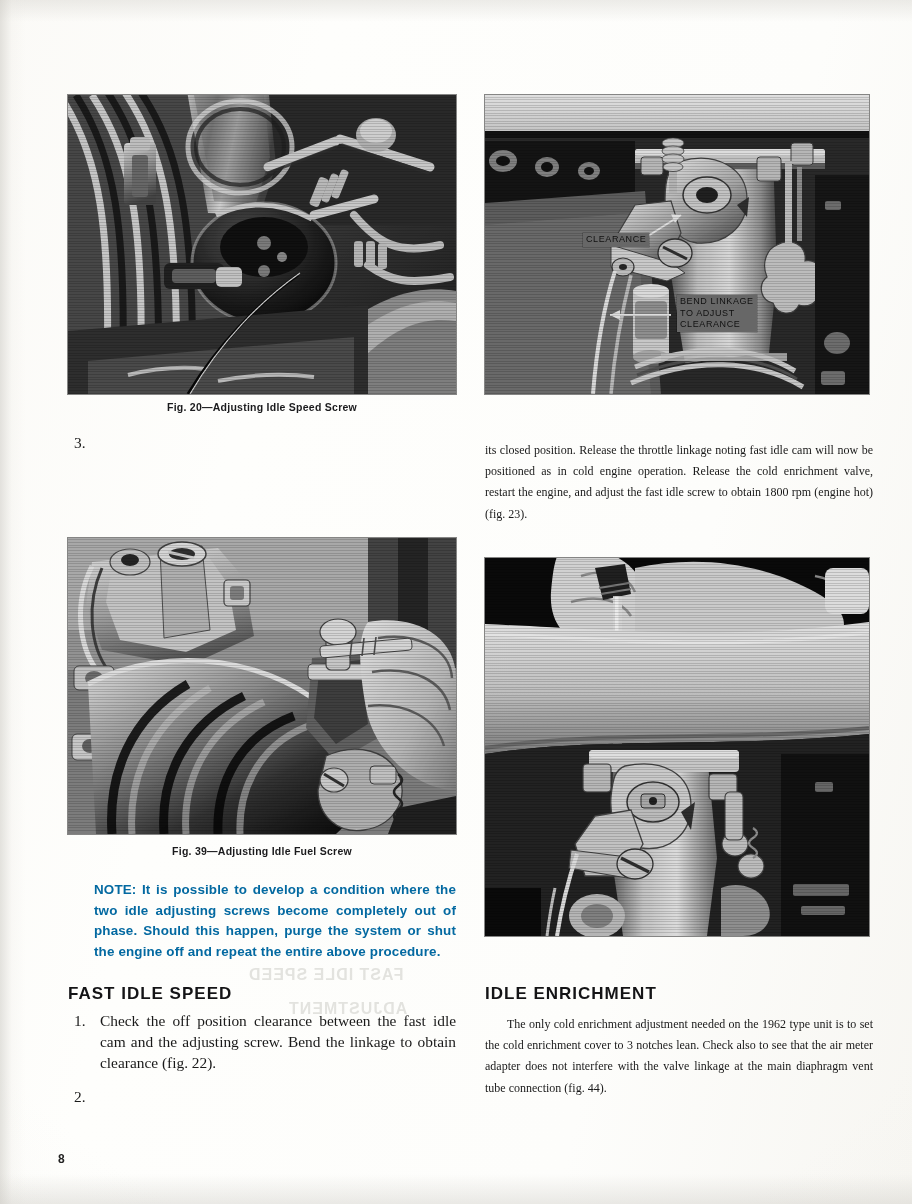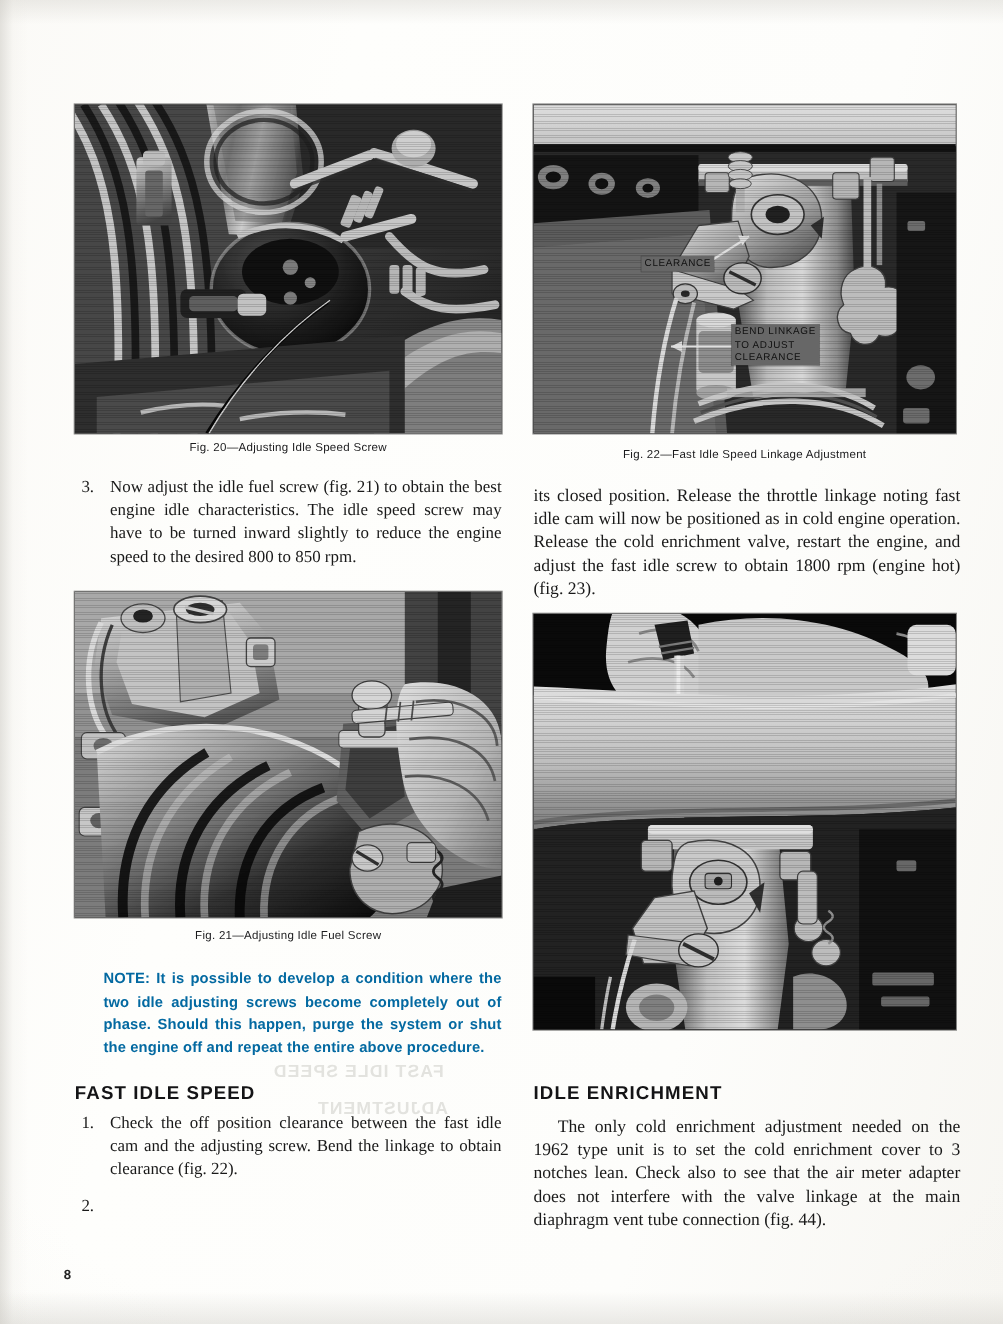--- a/index.html
+++ b/index.html
@@ -80,37 +80,37 @@
     padding: 1px 3px 1.5px 3px;
     white-space: pre-line;
     box-shadow: 0 0 0 0.5px rgba(0,0,0,0.35);
     z-index: 4;
   }
 
   
   .caption {
     position: absolute;
     font-family: "Liberation Sans", sans-serif;
-    font-weight: normal;
+    font-weight: bold;
     font-size: 10.5px;
     letter-spacing: 0.25px;
     color: #1b1b1d;
     text-align: center;
     width: 388px;
   }
 
   
   .colblock {
     position: absolute;
     width: 388px;
     color: #17171a;
   }
   .body-p {
     font-family: "Liberation Serif", serif;
-    font-size: 16px;
+    font-size: 12px;
     line-height: 21.2px;
     text-align: justify;
     text-justify: inter-word;
     margin: 0;
     color: #191919;
   }
   .body-p.indent { text-indent: 22px; }
 
   .numlist {
     list-style: none;
@@ -421,36 +421,34 @@
       <g fill="#f2f2f2">
         <path d="M196 120 L186 119 L190 128 Z"></path>
         <path d="M125 220 L135 215 L135 225 Z"></path>
       </g>
       <g opacity="0.1">
           <rect width="384" height="299" fill="#000"></rect>
         </g>
     </svg>
 
     <div class="callout" style="left:98px; top:138px;">CLEARANCE</div>
-    <div class="callout" style="left:180px; top:200px;">BEND LINKAGE
+    <div class="callout" style="left:192px; top:200px;">BEND LINKAGE
 TO ADJUST
 CLEARANCE</div>
   </div>
 
-  <div class="caption" style="left:483px; top:407px;">Fig. 22—Fast Idle Speed Linkage Adjustment</div>
 
   <div class="colblock" style="left:485px; top:440px;">
     <p class="body-p">its closed position. Release the throttle linkage noting fast idle cam will now be positioned as in cold engine operation. Release the cold enrichment valve, restart the engine, and adjust the fast idle screw to obtain 1800 rpm (engine hot) (fig. 23).</p>
   </div>
 
   <div class="colblock" style="left:68px; top:432px;">
     <ul class="numlist">
       <li>
         <span class="num">3.</span>
-        <span>Now adjust the idle fuel screw (fig. 21) to obtain the best engine idle characteristics. The idle speed screw may have to be turned inward slightly to reduce the engine speed to the desired 800 to 850 rpm.</span>
       </li>
     </ul>
   </div>
 
   <div class="photo" style="left:68px; top:538px; width:388px; height:296px;">
     <svg viewBox="0 0 388 296" preserveAspectRatio="none">
       <defs>
         <linearGradient id="g21bell" x1="0.1" y1="0" x2="0.9" y2="1">
           <stop offset="0%" stop-color="#e8e8e8"></stop>
           <stop offset="35%" stop-color="#9a9a9a"></stop>
@@ -538,21 +536,21 @@
         <path d="M330 236 q 8 6 0 12 q -8 6 0 12 q 8 6 0 12 q -8 6 0 12"></path>
       </g>
 
       <path d="M330 270 L388 258 L388 296 L320 296 Z" fill="#2a2a2a"></path>
       <g opacity="0.1">
           <rect width="388" height="296" fill="#000"></rect>
         </g>
     </svg>
   </div>
 
-  <div class="caption" style="left:68px; top:845px;">Fig. 21—Adjusting Idle Fuel Screw</div>
+  <div class="caption" style="left:68px; top:845px;">Fig. 39—Adjusting Idle Fuel Screw</div>
 
   <div class="photo" style="left:485px; top:558px; width:384px; height:378px;">
     <svg viewBox="0 0 384 378" preserveAspectRatio="none">
       <defs>
         <linearGradient id="g23arm" x1="0" y1="0" x2="0" y2="1">
           <stop offset="0%" stop-color="#f4f4f4"></stop>
           <stop offset="55%" stop-color="#cfcfcf"></stop>
           <stop offset="100%" stop-color="#8a8a8a"></stop>
         </linearGradient>
         <linearGradient id="g23col" x1="0" y1="0" x2="1" y2="0">

